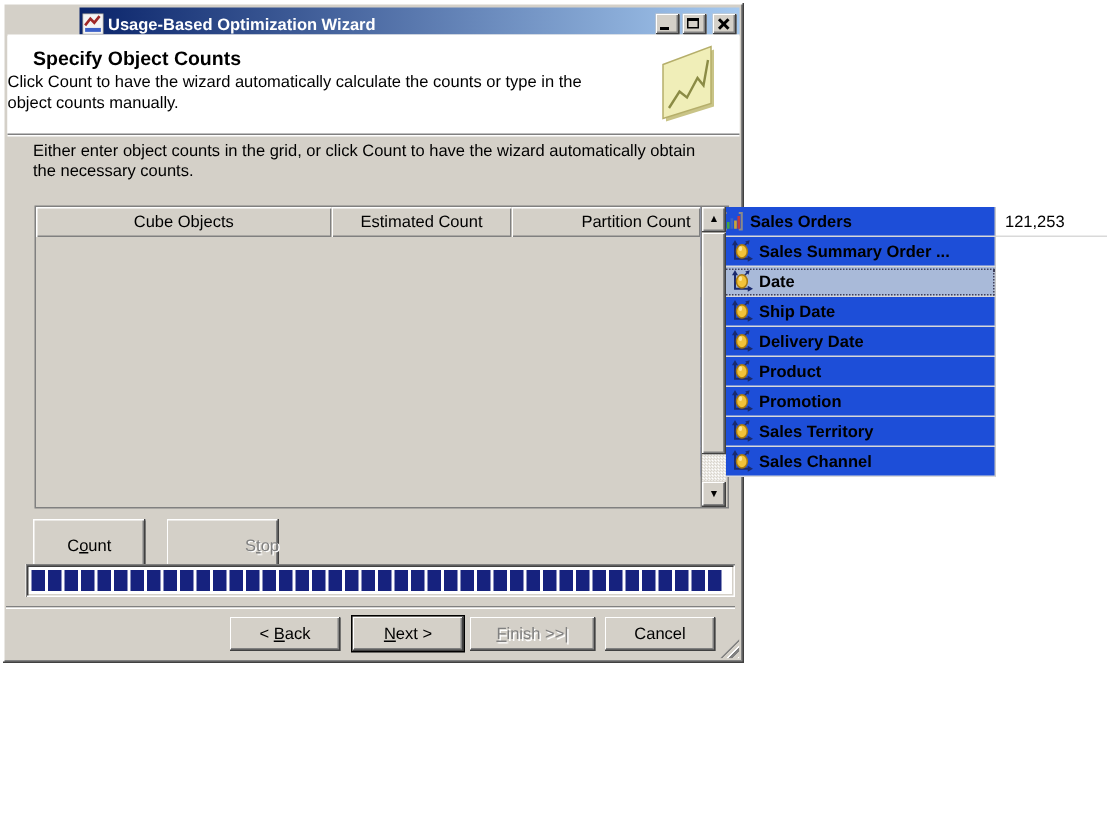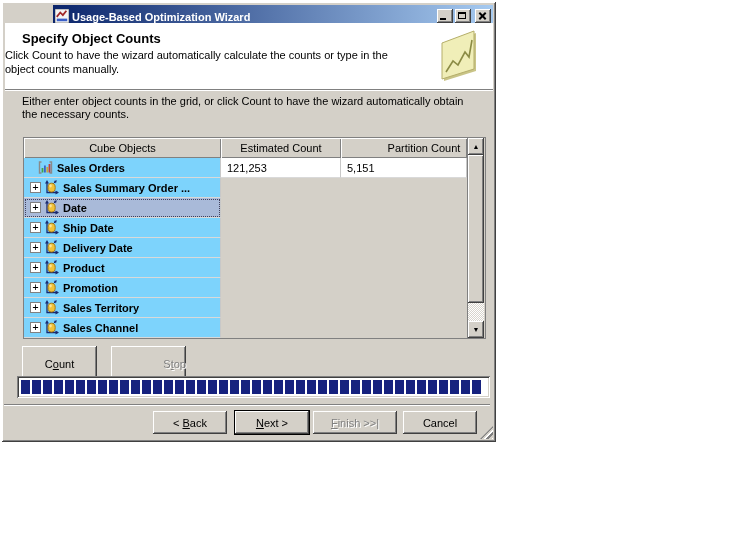--- a/index.html
+++ b/index.html
@@ -28,28 +28,28 @@
              border-bottom:1px solid #808080; box-shadow:0 1px 0 #fff; }
   .wizhead h1 { font-size:13px; font-weight:bold; padding:8px 0 2px 17px; }
   .wizhead p { width:400px; line-height:14px; }
   .wizicon { position:absolute; right:11px; top:7px; width:44px; height:54px; }
 
   .instruction { position:absolute; left:20px; top:93px; width:452px; line-height:13px; }
 
   
   .grid { position:absolute; left:21px; top:135px; width:463px; height:202px;
           background:#d4d0c8; border:1px solid #808080; display:flex; }
-  .gridmain { width:443px; display:flex; flex-direction:column; }
+  .gridmain { width:443px; display:flex; flex-direction:row; }
   .gridhdr { display:flex; height:20px; flex:0 0 auto; }
   .hcell { background:#d4d0c8; box-shadow: inset 1px 1px #fff, inset -1px -1px #808080;
            display:flex; align-items:center; justify-content:center; }
   .hc1 { width:197px; } .hc2 { width:120px; } .hc3 { width:126px;padding-left:40px; }
   .grid-row { display:flex; height:20px; flex:0 0 auto; }
   .cell { display:flex; align-items:center; }
-  .c1 { width:197px; background:#7dd3fc; border-bottom:1px solid #d9d9d9; border-right:1px solid #c8c8c8;
+  .c1 { width:197px; background:#1d4ed8; border-bottom:1px solid #d9d9d9; border-right:1px solid #c8c8c8;
         padding-left:6px; overflow:hidden; white-space:nowrap; }
   .grid-row.measure .c1 { padding-left:14px; }
   .c2 { width:120px; } .c3 { width:126px; }
   .c2.filled,.c3.filled { background:#fff; border-bottom:1px solid #d9d9d9; border-right:1px solid #c8c8c8; padding-left:6px; }
   .grid-row.selected .c1 { background:#a9bad9; outline:1px dotted #40405c; outline-offset:-2px; }
   .row-label { font-weight:bold; margin-left:4px; white-space:nowrap; }
   .expand { width:11px; height:11px; flex:0 0 auto; background:#fff; border:1px solid #808080;
             display:flex; align-items:center; justify-content:center; font-size:10px; line-height:9px;
             margin-right:3px; font-family:"DejaVu Sans Mono",monospace; }
   .row-icon { width:15px; height:15px; flex:0 0 auto; }

